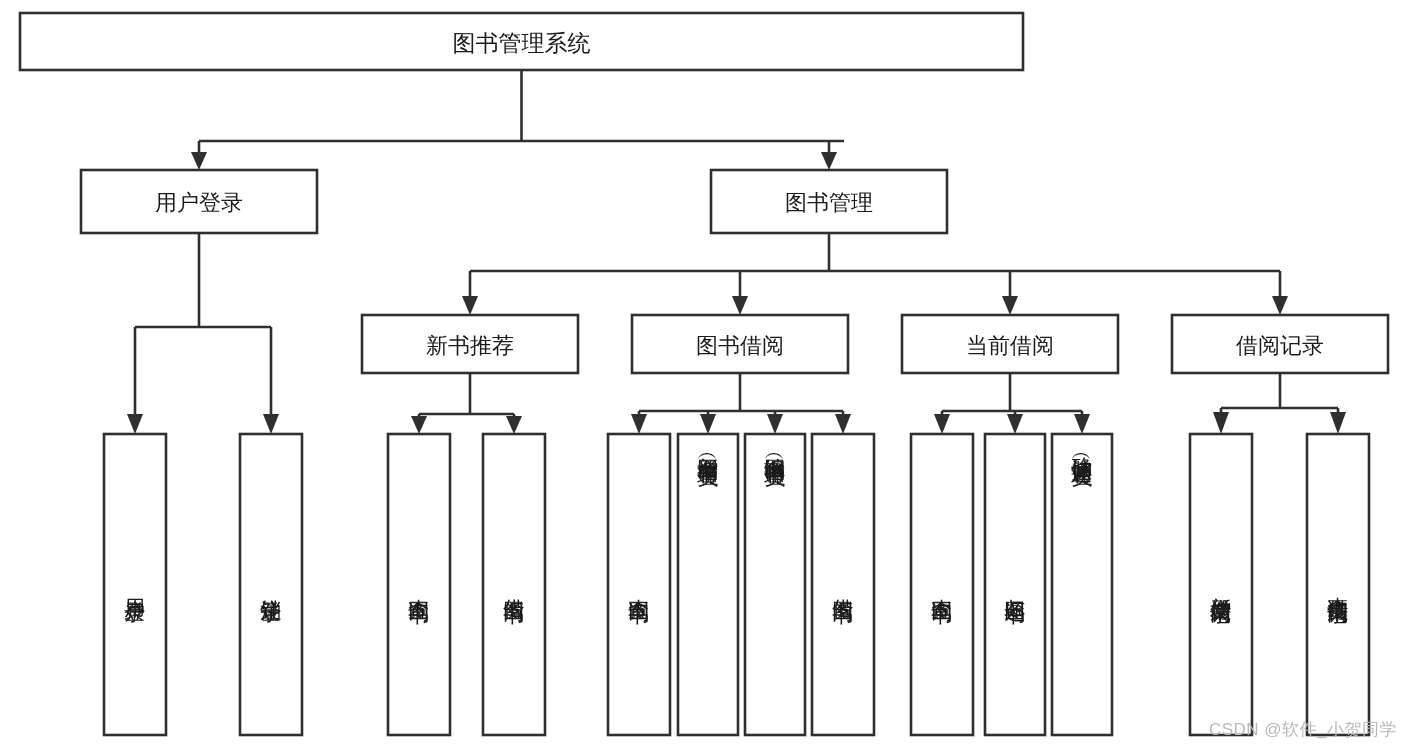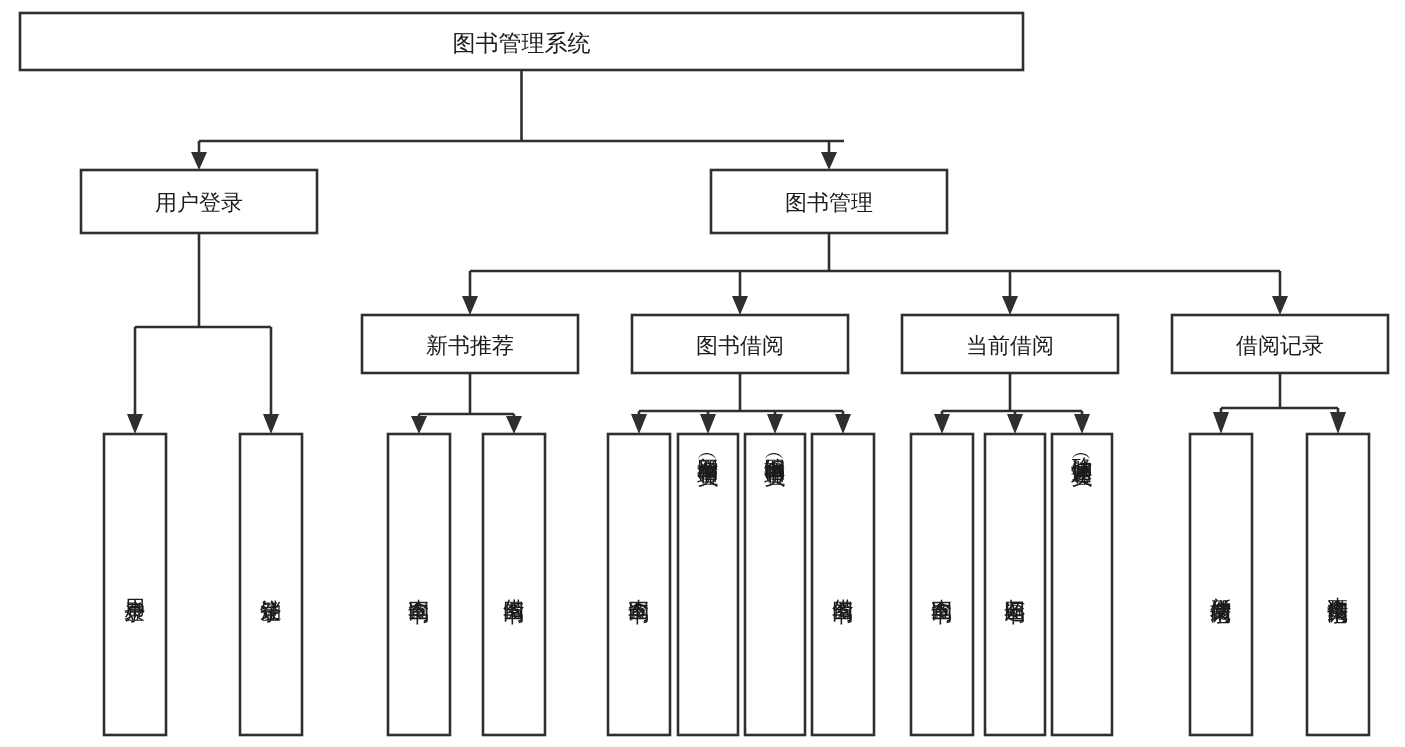--- a/index.html
+++ b/index.html
@@ -230,14 +230,15 @@
   <div class="leaf-label-wrap" style="left:1052px; top:440px; width:60px; height:290px; align-items:flex-start;">
     <span class="leaf-label">确认归还（管理员）</span>
   </div>
   <div class="leaf-label-wrap" style="left:1190px; top:434px; width:62px; height:301px;">
     <span class="leaf-label">新增借阅记录</span>
   </div>
   <div class="leaf-label-wrap" style="left:1307px; top:434px; width:62px; height:301px;">
     <span class="leaf-label">查询借阅记录</span>
   </div>
 
+  <div class="watermark">CSDN @软件_小贺同学</div>
 
 </div>
 
 </body></html>

